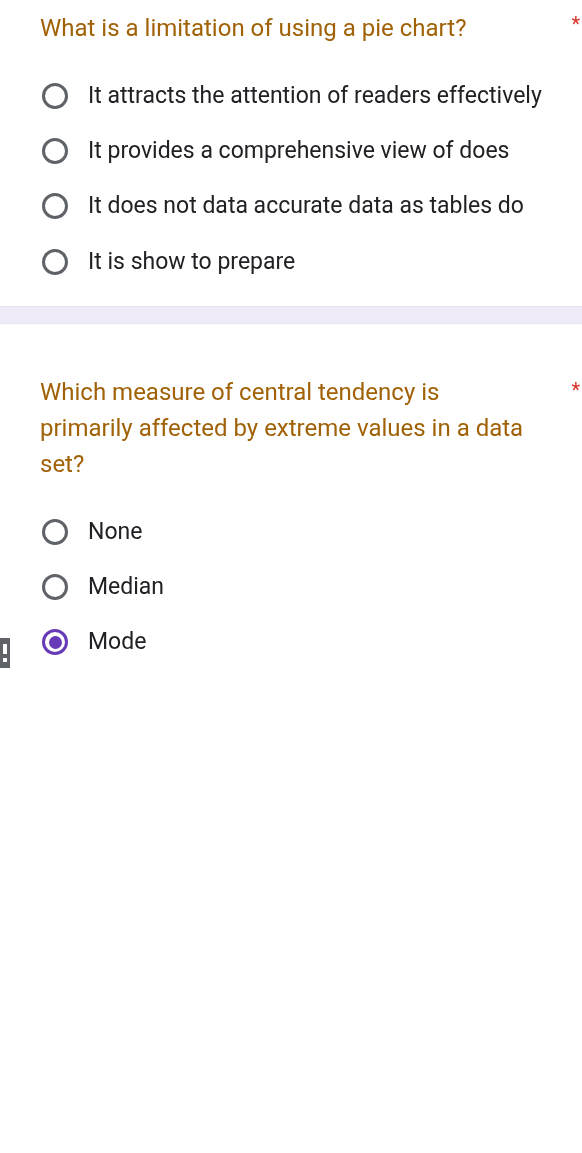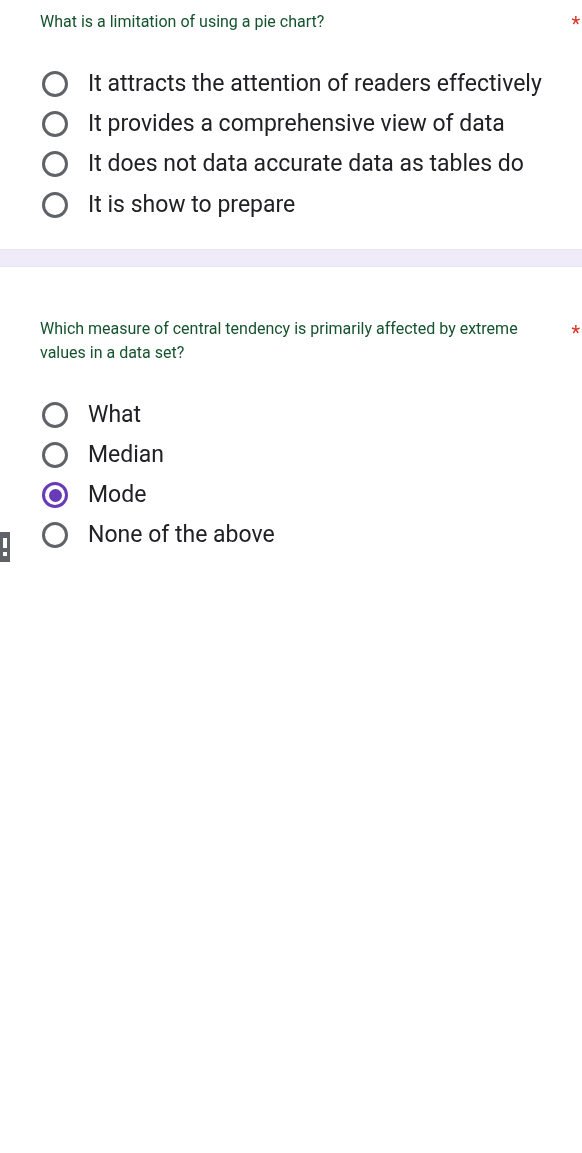--- a/index.html
+++ b/index.html
@@ -14,37 +14,37 @@
     color: #202124;
   }
   .question-block {
     padding: 0 40px 28px 40px;
     position: relative;
   }
   .question-block.first {
     padding-top: 10px;
   }
   .question-text {
-    font-size: 16px;
+    font-size: 24px;
     line-height: 1.5;
-    color: #14532d;
+    color: #a16207;
     margin-bottom: 34px;
     padding-right: 16px;
   }
   .required-mark {
     position: absolute;
     top: 12px;
     right: 2px;
     color: #d93025;
     font-size: 20px;
   }
   .options {
     display: flex;
     flex-direction: column;
-    gap: 8px;
+    gap: 23px;
   }
   .option-row {
     display: flex;
     align-items: center;
     gap: 20px;
     cursor: pointer;
   }
   .radio {
     width: 26px;
     height: 26px;
@@ -116,53 +116,49 @@
 <div class="question-block first">
   <span class="required-mark">*</span>
   <div class="question-text">What is a limitation of using a pie chart?</div>
   <div class="options">
     <div class="option-row">
       <div class="radio"></div>
       <div class="option-label">It attracts the attention of readers effectively</div>
     </div>
     <div class="option-row">
       <div class="radio"></div>
-      <div class="option-label">It provides a comprehensive view of data</div>
+      <div class="option-label">It provides a comprehensive view of does</div>
     </div>
     <div class="option-row">
       <div class="radio"></div>
       <div class="option-label">It does not data accurate data as tables do</div>
     </div>
     <div class="option-row">
       <div class="radio"></div>
       <div class="option-label">It is show to prepare</div>
     </div>
   </div>
 </div>
 
 <div class="divider"></div>
 
 <div class="question-block second-block">
   <span class="required-mark">*</span>
   <div class="question-text">Which measure of central tendency is primarily affected by extreme values in a data set?</div>
   <div class="options">
     <div class="option-row">
       <div class="radio"></div>
-      <div class="option-label">What</div>
+      <div class="option-label">None</div>
     </div>
     <div class="option-row">
       <div class="radio"></div>
       <div class="option-label">Median</div>
     </div>
     <div class="option-row">
       <div class="radio selected"></div>
       <div class="option-label">Mode</div>
     </div>
-    <div class="option-row">
-      <div class="radio"></div>
-      <div class="option-label">None of the above</div>
-    </div>
   </div>
   <div class="error-icon">
     <div class="bar"></div>
     <div class="dot"></div>
   </div>
 </div>
 
 </body></html>

